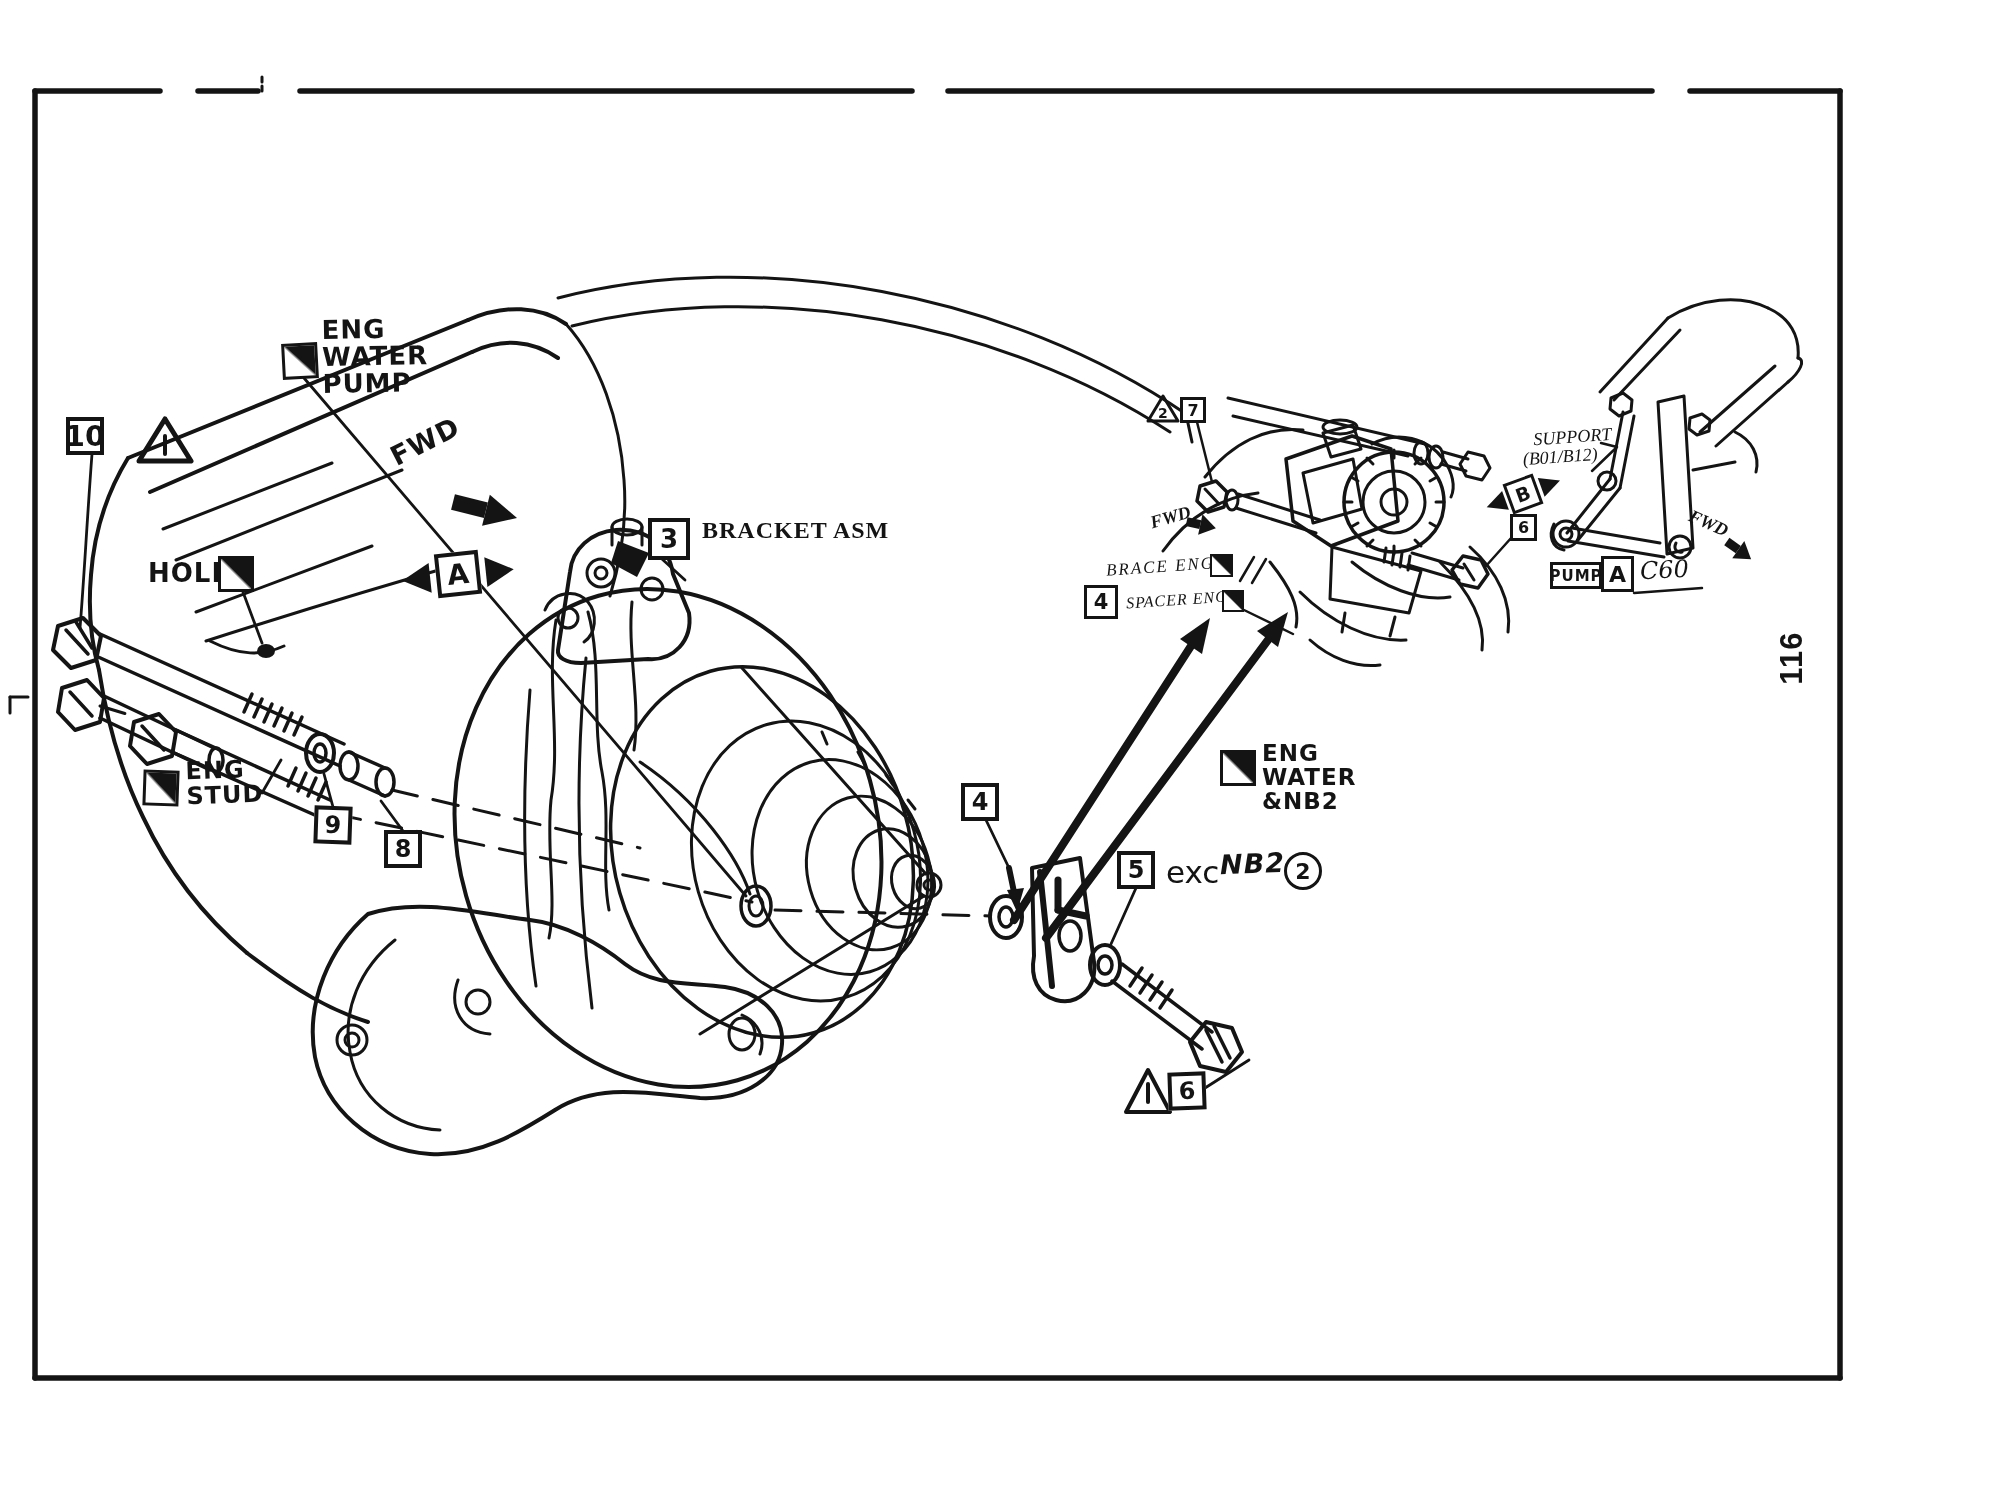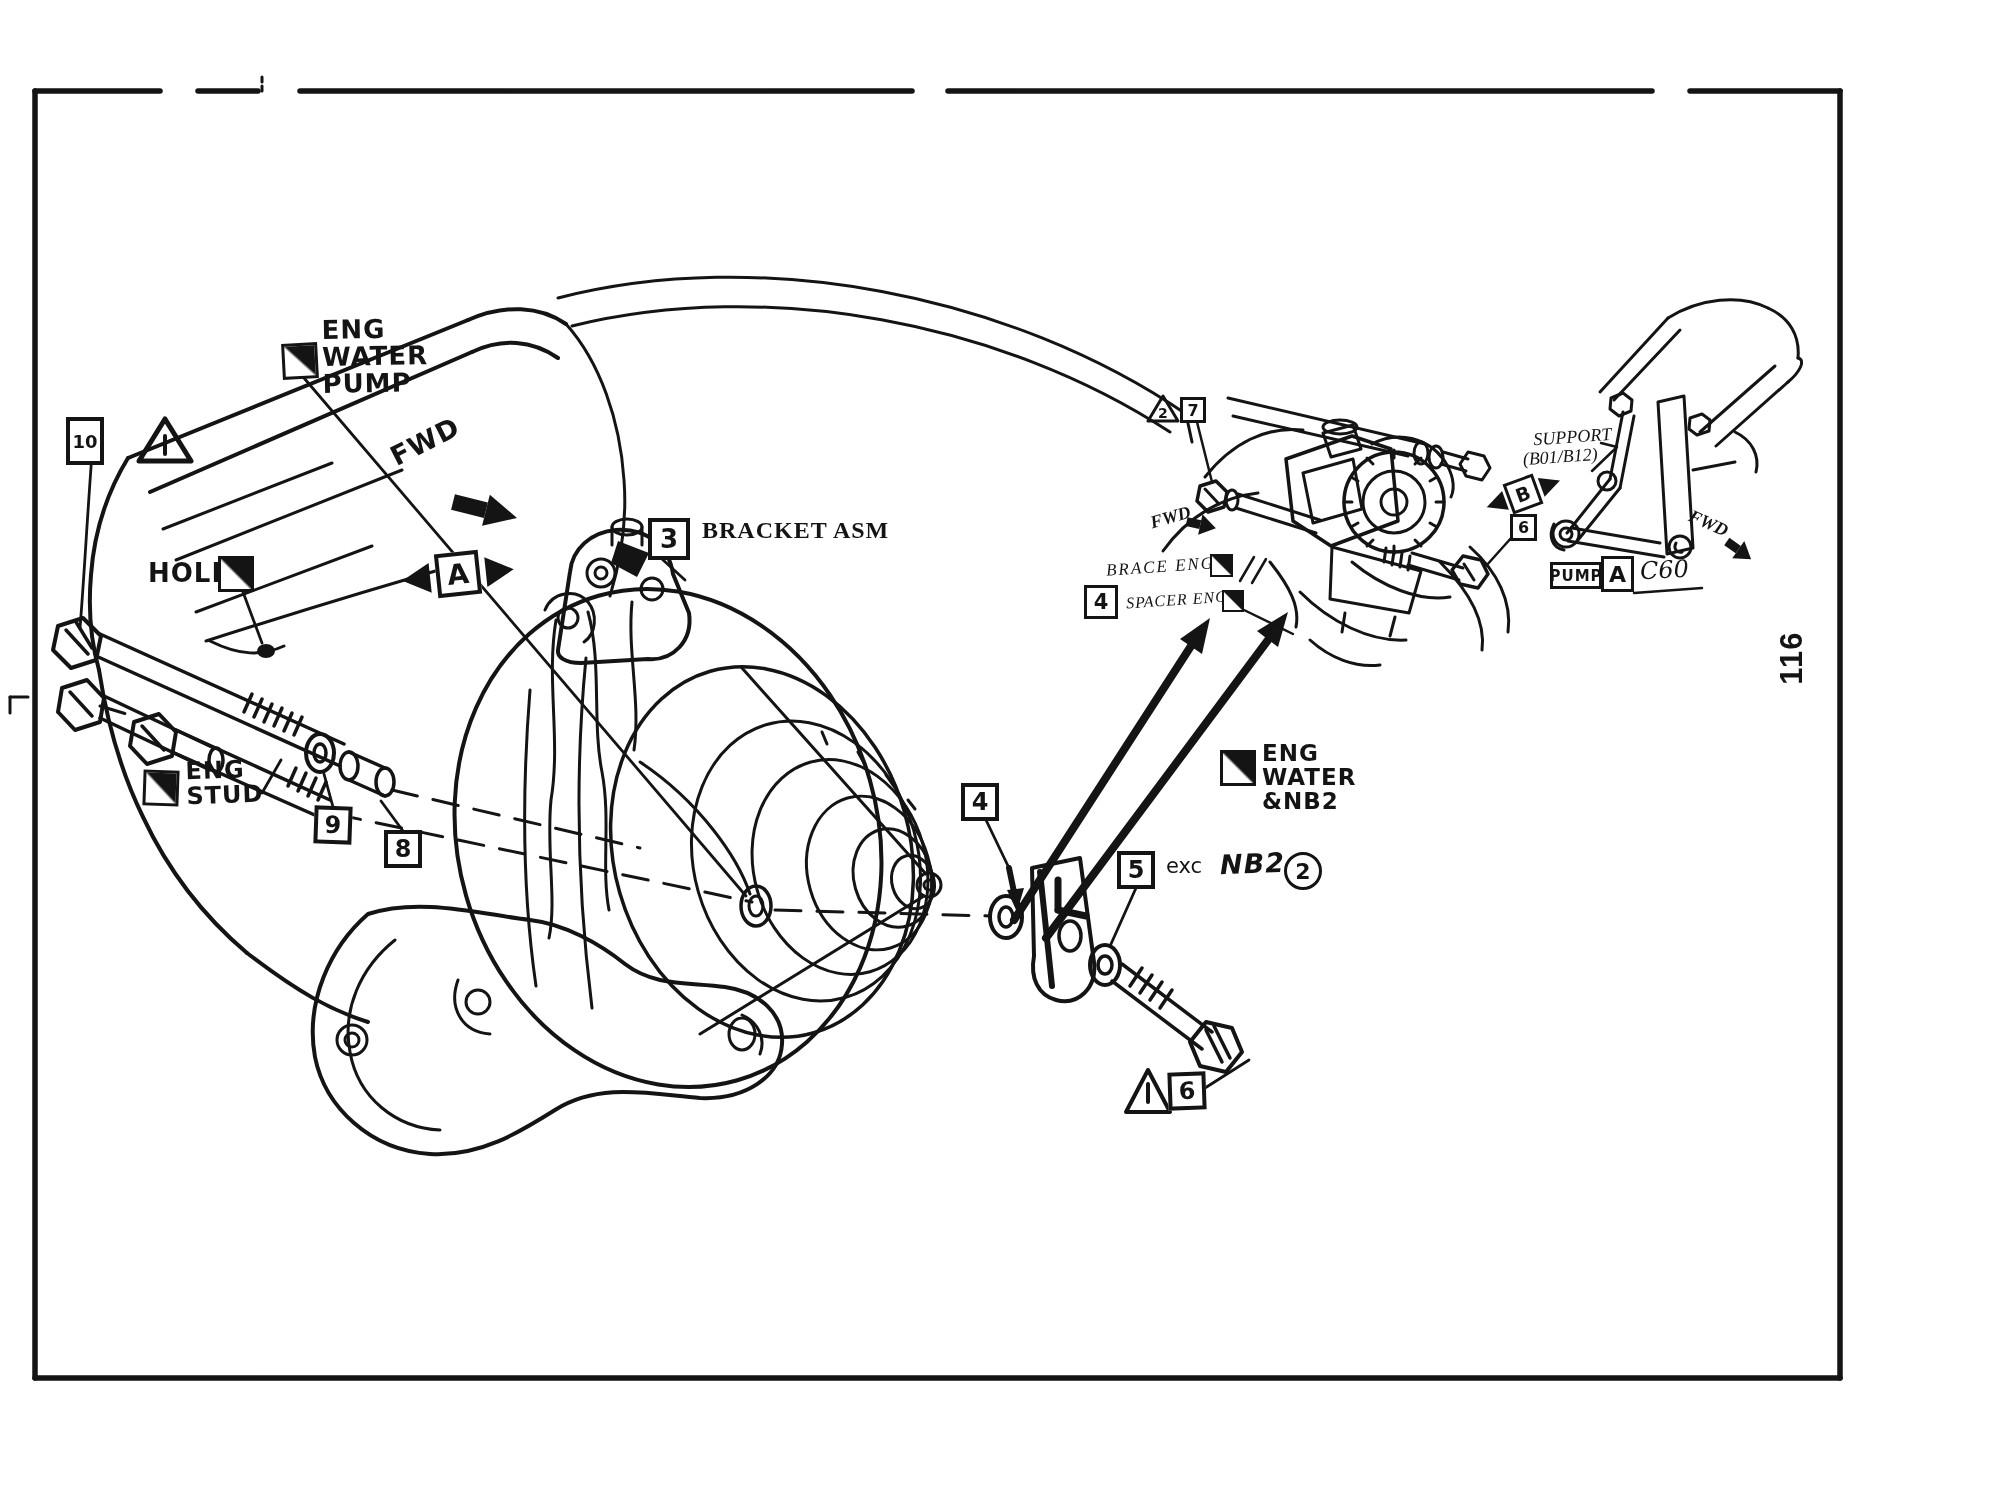--- a/index.html
+++ b/index.html
@@ -313,34 +313,34 @@
 <div class="flag" style="left:282px;top:343px;width:36px;height:36px;transform:rotate(-3deg)"></div>
 <div class="lbl hand" style="left:322px;top:316px;font-size:26px;transform:rotate(-1deg)"><span>ENG</span><br><span>WATER</span><br><span>PUMP</span></div>
 
 <div class="lbl hand" style="left:386px;top:446px;font-size:27px;transform:rotate(-27deg);transform-origin:left top">FWD</div>
 
 <div class="cbox" style="left:436px;top:552px;width:44px;height:44px;font-size:28px;transform:rotate(-6deg)">A</div>
 
 <div class="cbox" style="left:648px;top:518px;width:42px;height:42px;font-size:26px">3</div>
 <div class="lbl serifb" style="left:702px;top:518px;font-size:24px;letter-spacing:1px">BRACKET ASM</div>
 
-<div class="cbox" style="left:66px;top:417px;width:38px;height:48px;font-size:18px">10</div>
+<div class="cbox" style="left:66px;top:417px;width:38px;height:38px;font-size:29px">10</div>
 
 <div class="lbl hand" style="left:148px;top:560px;font-size:26px">HOLE</div>
 <div class="flag" style="left:218px;top:556px;width:36px;height:36px"></div>
 
 <div class="flag" style="left:143px;top:770px;width:36px;height:36px;transform:rotate(2deg)"></div>
 <div class="lbl hand" style="left:186px;top:758px;font-size:24px;transform:rotate(-2deg)"><span>ENG</span><br><span>STUD</span></div>
 
 <div class="cbox" style="left:314px;top:806px;width:38px;height:38px;font-size:24px;transform:rotate(2deg)">9</div>
 <div class="cbox" style="left:384px;top:830px;width:38px;height:38px;font-size:24px">8</div>
 
 <div class="cbox" style="left:961px;top:783px;width:38px;height:38px;font-size:24px">4</div>
 <div class="cbox" style="left:1117px;top:851px;width:38px;height:38px;font-size:24px">5</div>
-<div class="lbl" style="left:1166px;top:856px;font-size:21px;font-family:'DejaVu Sans',sans-serif">exc</div>
+<div class="lbl" style="left:1166px;top:856px;font-size:31px;font-family:'DejaVu Sans',sans-serif">exc</div>
 <div class="lbl hand" style="left:1220px;top:850px;font-size:27px;font-style:italic;transform:rotate(-2deg)">NB2</div>
 <div class="circ" style="left:1284px;top:852px;width:38px;height:38px;font-size:22px">2</div>
 
 <div class="flag" style="left:1220px;top:750px;width:36px;height:36px"></div>
 <div class="lbl hand" style="left:1262px;top:742px;font-size:23px"><span>ENG</span><br><span>WATER</span><br><span>&amp;NB2</span></div>
 
 <div class="cbox" style="left:1168px;top:1072px;width:38px;height:38px;font-size:24px;transform:rotate(-2deg)">6</div>
 
 <div class="cbox sm" style="left:1180px;top:397px;width:26px;height:26px;font-size:16px">7</div>
 <div class="lbl ital" style="left:1150px;top:508px;font-size:18px;font-weight:bold;transform:rotate(-16deg)">FWD</div>

